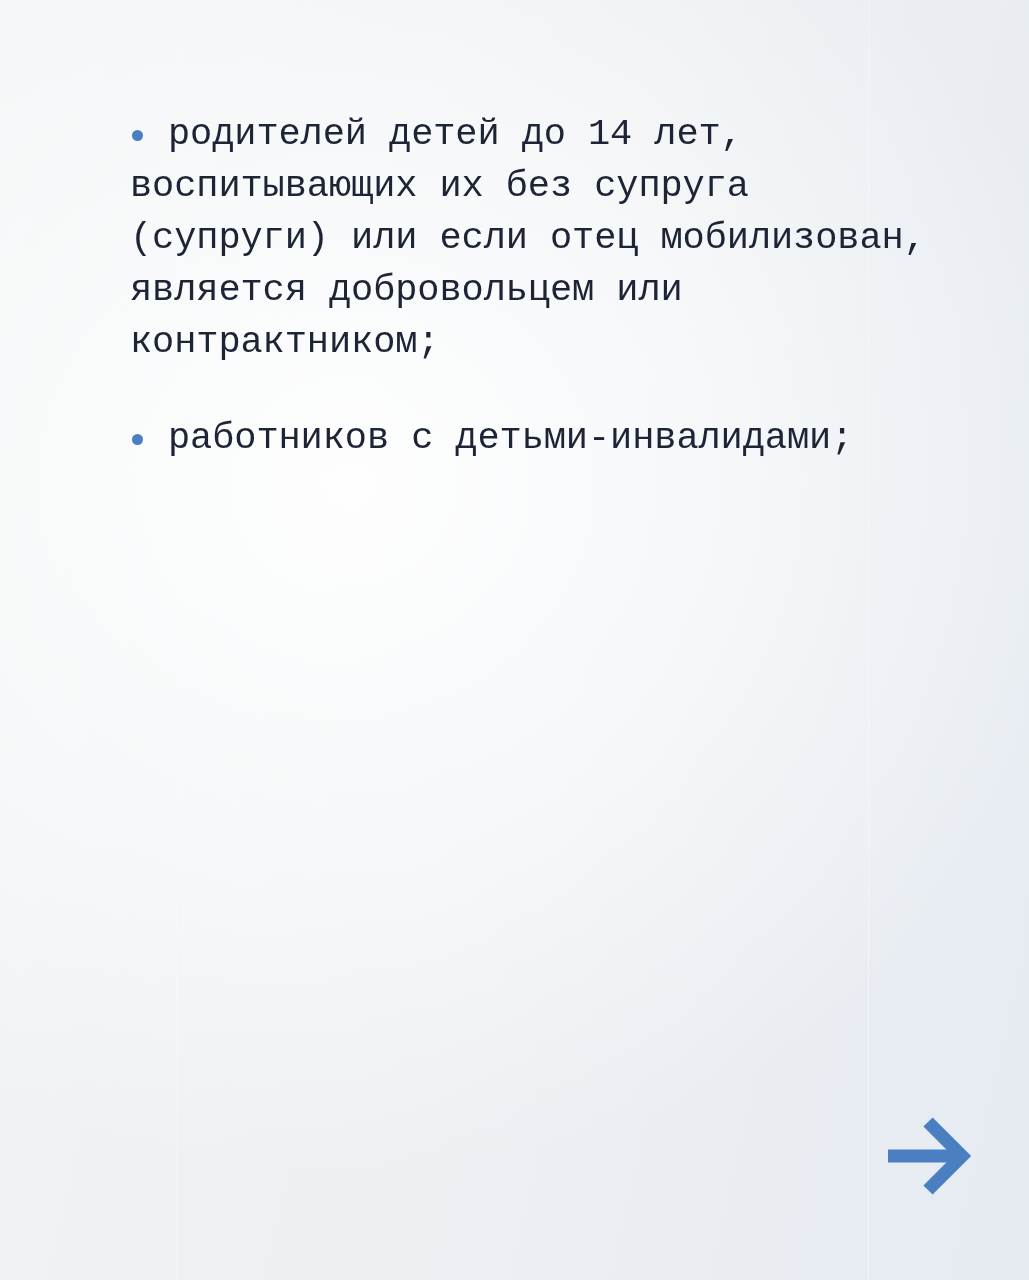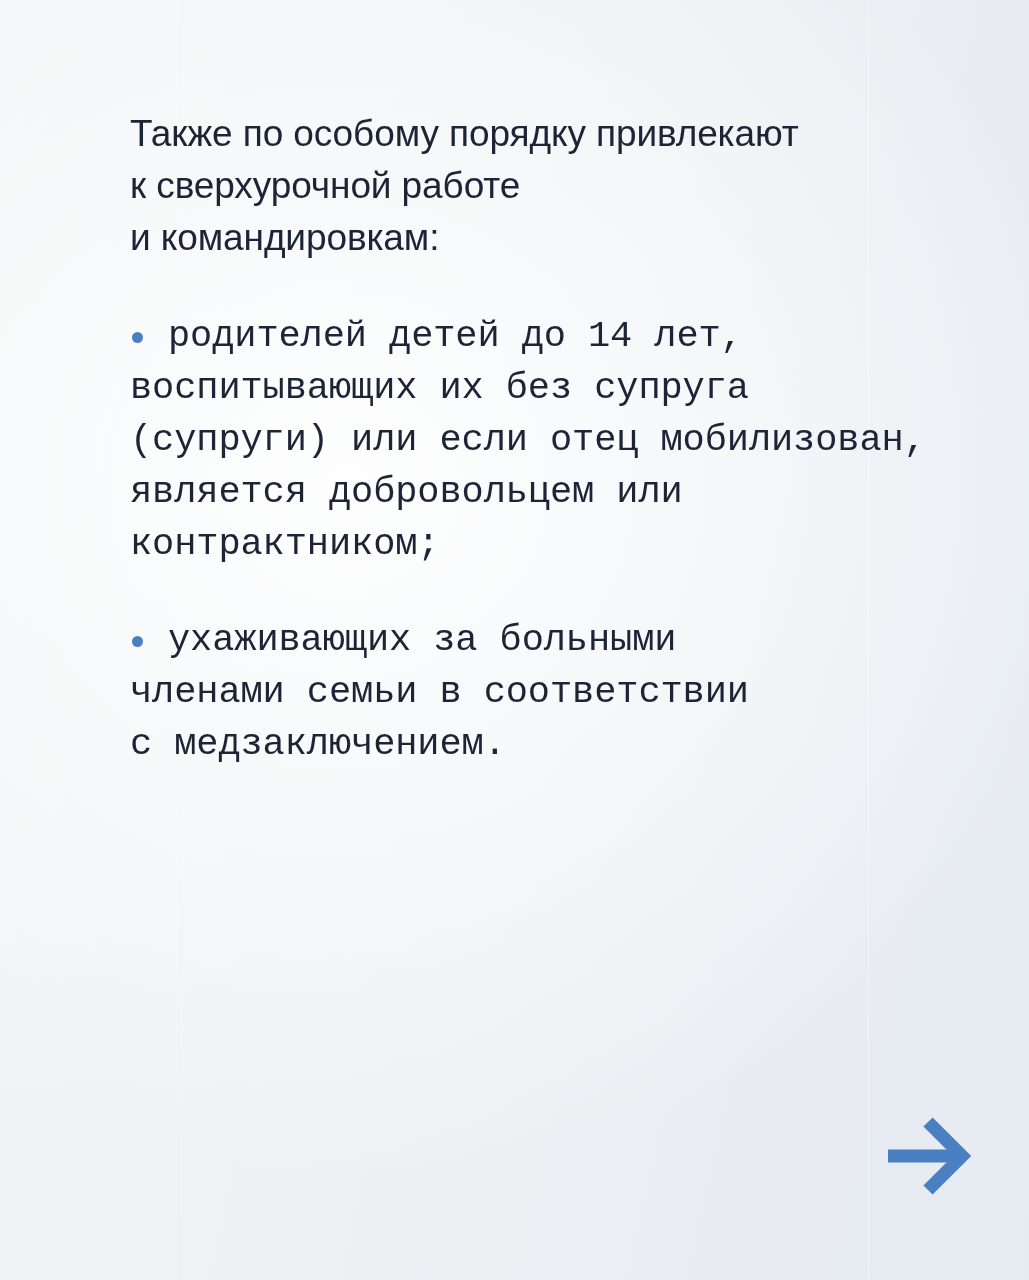--- a/index.html
+++ b/index.html
@@ -119,41 +119,36 @@
 </head>
 <body>
 
 <div class="card">
 
   <div class="seam seam-a"></div>
   <div class="seam seam-b"></div>
 
   <div class="content">
 
-    <p class="para heading">Также по особому порядку привлекают
-к сверхурочной работе
-и командировкам:</p>
 
     <div class="bullet-para">
       <span class="bullet-dot"></span>
       <p class="bullet-text">родителей детей до 14 лет,
 воспитывающих их без супруга
 (супруги) или если отец мобилизован,
 является добровольцем или
 контрактником;</p>
     </div>
 
 
-
     <div class="bullet-para">
       <span class="bullet-dot"></span>
-      <p class="bullet-text">ухаживающих за больными
-членами семьи в соответствии
-с медзаключением.</p>
+      <p class="bullet-text">работников с детьми-инвалидами;</p>
     </div>
+
 
   </div>
 
   <button class="next-arrow" aria-label="Далее">
     <svg viewBox="0 0 88 82" xmlns="http://www.w3.org/2000/svg">
       <g fill="none" stroke="#4a7fc1" stroke-linecap="butt" stroke-linejoin="miter">
         <line x1="4" y1="41" x2="74" y2="41" stroke-width="13"></line>
         <polyline points="44,7 78,41 44,75" stroke-width="13"></polyline>
       </g>
     </svg>

